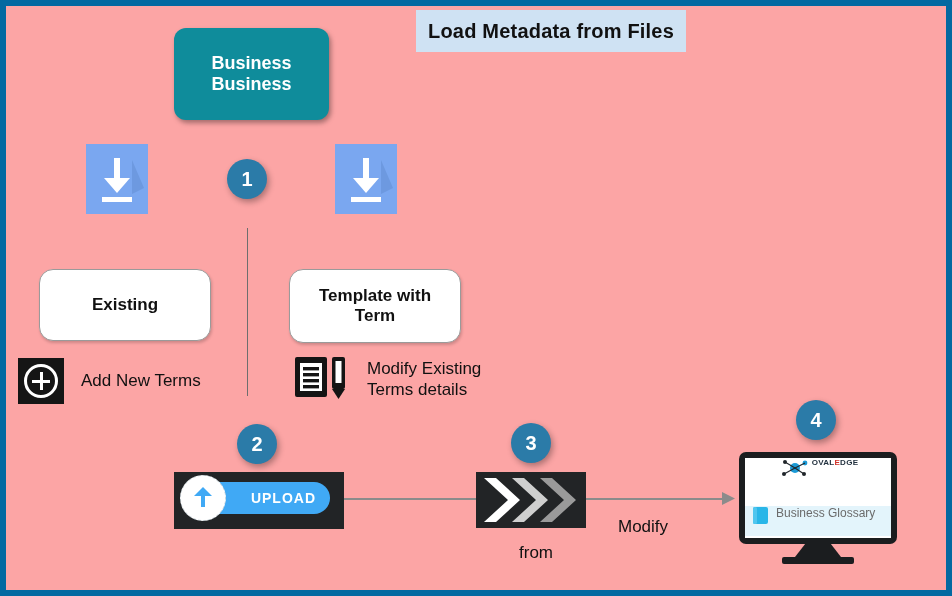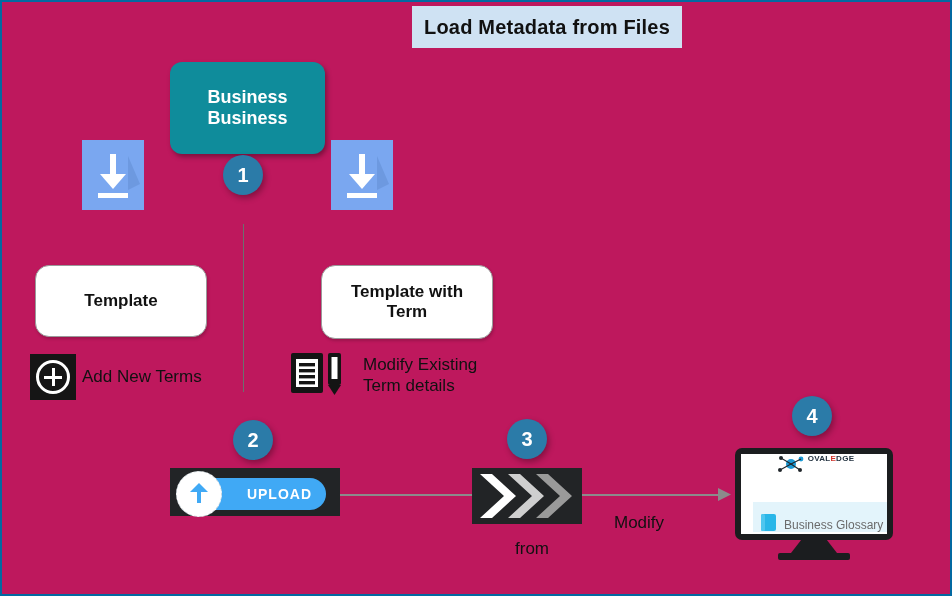--- a/index.html
+++ b/index.html
@@ -1,37 +1,36 @@
 <!DOCTYPE html>
 <html><head>
 <meta charset="utf-8">
 <style>
   html,body{margin:0;padding:0;background:#ffffff;}
   body{font-family:"Liberation Sans",sans-serif;}
   #canvas{
-    position:relative;width:952px;height:596px;background:#be185d;
-    box-sizing:border-box;border:2px solid #0369a1;overflow:hidden;
+    position:relative;width:952px;height:596px;background:#fca5a5;
+    box-sizing:border-box;border:6px solid #0369a1;overflow:hidden;
   }
   .abs{position:absolute;}
 
   
   #title-banner{
     left:410px;top:4px;width:270px;height:42px;
     background:#cfe2f3;display:flex;align-items:center;justify-content:center;
   }
   #title-banner span{
     font-size:20px;font-weight:bold;color:#111;letter-spacing:.2px;
   }
 
   
   #bg-box{
     left:168px;top:22px;width:155px;height:92px;background:#0f8c9b;
     border-radius:12px;display:flex;align-items:center;justify-content:center;
     box-shadow:2px 3px 5px rgba(0,0,0,.35);
-    margin-top:38px;
   }
   #bg-box span{
     color:#fff;font-size:18px;font-weight:bold;text-align:center;line-height:1.18;
   }
 
   
   .dl-icon{width:62px;height:70px;background:#7aa7f0;}
   .dl-icon svg{display:block;}
 
   
@@ -60,21 +59,21 @@
     border:3px solid #fff;box-sizing:border-box;
   }
   .plus-icon .hbar{position:absolute;left:14px;top:21.5px;width:18px;height:3.5px;background:#fff;}
   .plus-icon .vbar{position:absolute;left:21.5px;top:14px;width:3.5px;height:18px;background:#fff;}
 
   
   #divider{left:241px;top:222px;width:1.4px;height:168px;background:#6e6e6e;}
 
   
   #upload-box{
-    left:168px;top:466px;width:170px;height:48px;background:#222426;
+    left:168px;top:466px;width:170px;height:57px;background:#222426;
     display:flex;align-items:center;
   }
   #upload-pill{
     position:absolute;left:16px;top:10px;width:140px;height:32px;border-radius:16px;
     background:#40a9f5;display:flex;align-items:center;justify-content:flex-end;
     padding-right:14px;box-sizing:border-box;
   }
   #upload-pill span{color:#fff;font-size:14px;font-weight:bold;letter-spacing:1px;}
   #upload-circle{
     position:absolute;left:6px;top:3px;width:46px;height:46px;border-radius:50%;
@@ -92,21 +91,21 @@
   #monitor-frame{
     left:733px;top:446px;width:158px;height:92px;background:#1b1d1f;
     border-radius:7px;padding:6px;box-sizing:border-box;
   }
   #monitor-screen{width:100%;height:100%;background:#fff;overflow:hidden;position:relative;}
   #logo-area{height:42px;display:flex;flex-direction:row;align-items:flex-start;justify-content:center;}
   #logo-word{font-size:8px;font-weight:bold;color:#22313f;letter-spacing:.3px;}
   #logo-word i{font-style:normal;color:#d0342c;}
   #glossary-row{
     position:absolute;left:0;right:0;bottom:2px;height:30px;background:#e3f4fb;
-    display:flex;align-items:flex-end;padding-left:7px;box-sizing:border-box;gap:7px;margin-left:12px;
+    display:flex;align-items:flex-start;padding-left:7px;box-sizing:border-box;gap:7px;
   }
   #glossary-row span{font-size:12px;color:#6b6b6b;}
   #monitor-neck{
     left:789px;top:538px;width:46px;height:13px;background:#1b1d1f;
     clip-path:polygon(22% 0,78% 0,100% 100%,0 100%);
   }
   #monitor-base{left:776px;top:551px;width:72px;height:7px;background:#1b1d1f;border-radius:2px;}
 </style>
 </head>
 <body>
@@ -142,33 +141,33 @@
       <polygon points="46,16 58,44 46,50" fill="#6d99e0"></polygon>
       <rect x="28" y="14" width="6" height="26" fill="#ffffff"></rect>
       <polygon points="18,34 44,34 31,49" fill="#ffffff"></polygon>
       <rect x="16" y="53" width="30" height="5" fill="#ffffff"></rect>
     </svg>
   </div>
 
   <div class="abs" id="divider"></div>
 
   <div class="abs tmpl-box" style="left:33px;top:263px;width:170px;height:70px;">
-    <span>Template</span>
-  </div>
-
-  <div class="abs" style="left:28px;top:352px;display:flex;align-items:center;gap:6px;">
+    <span>Existing</span>
+  </div>
+
+  <div class="abs" style="left:12px;top:352px;display:flex;align-items:center;gap:17px;">
     <div class="plus-icon">
       <div class="ring"></div>
         <div class="hbar"></div>
         <div class="vbar"></div>
     </div>
     <div class="cap-text">Add New Terms</div>
   </div>
 
-  <div class="abs tmpl-box" style="left:283px;top:263px;width:170px;height:72px;margin-left:36px;">
+  <div class="abs tmpl-box" style="left:283px;top:263px;width:170px;height:72px;">
     <span>
       <span>Template with</span><br>
       <span>Term</span>
     </span>
   </div>
 
   <div class="abs" style="left:287px;top:348px;display:flex;align-items:center;gap:18px;">
     <div>
       <svg width="56" height="46" viewBox="0 0 56 46" aria-hidden="true">
         <rect x="2" y="3" width="32" height="40" rx="2" fill="#141414"></rect>
@@ -177,21 +176,21 @@
         <rect x="10" y="19" width="16" height="3.4" fill="#141414"></rect>
         <rect x="10" y="25" width="16" height="3.4" fill="#141414"></rect>
         <rect x="10" y="31" width="16" height="3.4" fill="#141414"></rect>
         <rect x="39" y="3" width="13" height="32" rx="2" fill="#141414"></rect>
         <rect x="42.5" y="7" width="6" height="22" fill="#ffffff"></rect>
         <polygon points="39,35 52,35 45.5,45" fill="#141414"></polygon>
       </svg>
     </div>
     <div class="cap-text">
       <span>Modify Existing</span><br>
-      <span>Term details</span>
+      <span>Terms details</span>
     </div>
   </div>
 
   <div class="abs badge" style="left:231px;top:418px;">
     <span>2</span>
   </div>
 
   <div class="abs" id="upload-box">
     <div id="upload-pill">
       <span>UPLOAD</span>

